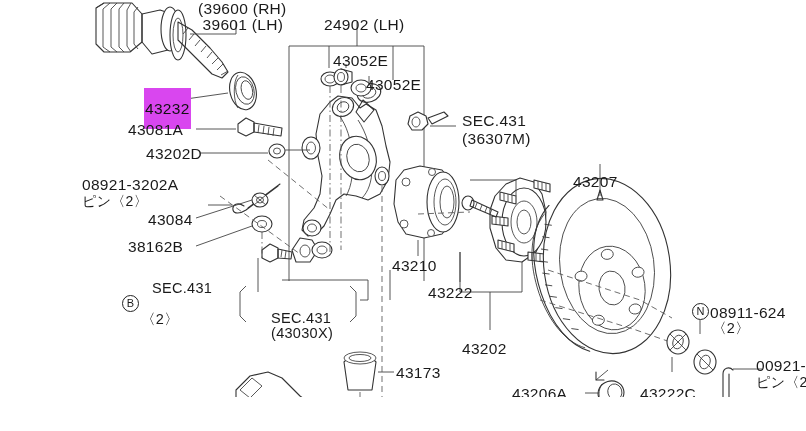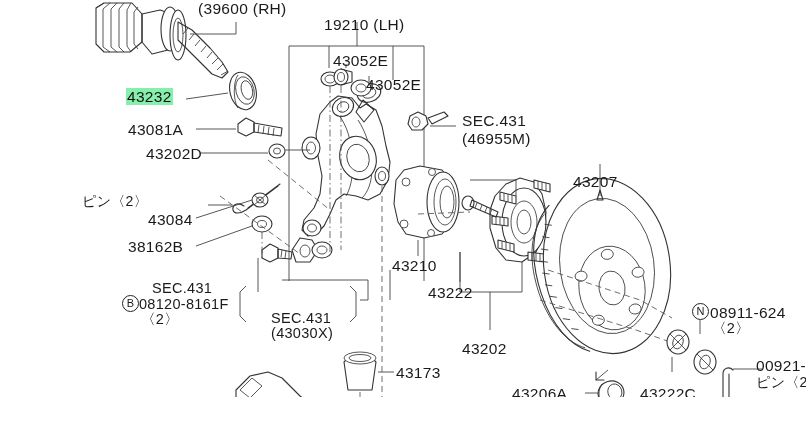--- a/index.html
+++ b/index.html
@@ -29,23 +29,24 @@
     letter-spacing: 0.3px;
     color: #1a1a1a;
     white-space: pre;
     line-height: 17px;
   }
   .lbl.jp {
     font-family: Liberation Sans, sans-serif;
     font-size: 14px;
   }
   .lbl.hl {
-    background: #86efac;
-    padding: 0 1px;
+    background: #d946ef;
+    padding: 12px 1px;
     color: #111111;
+    margin-left: 18px;
   }
   .lbl.small {
     font-size: 14.5px;
   }
   .circ {
     position: absolute;
     width: 15px;
     height: 15px;
     border: 1.2px solid #222;
     border-radius: 50%;
@@ -344,46 +345,47 @@
 
     <path class="sl" d="M460 252 L460 292 L522 292 L522 262"></path>
     <path class="sl" d="M490 292 L490 330"></path>
     <path class="sl" d="M460 282 L460 252"></path>
     <path class="sl" d="M516 196 L516 180 L470 180"></path>
 
     <path class="sl" d="M428 420 L428 412"></path>
   </svg>
 
   <div class="lbl" style="left:198px; top:0px;">(39600 (RH)</div>
-
-  <div class="lbl" style="left:324px; top:16px;">19210 (LH)</div>
+  <div class="lbl" style="left:198px; top:16px;"> 39601 (LH)</div>
+
+  <div class="lbl" style="left:324px; top:16px;">24902 (LH)</div>
 
   <div class="lbl" style="left:333px; top:52px;">43052E</div>
   <div class="lbl" style="left:366px; top:76px;">43052E</div>
 
   <div class="lbl hl" style="left:126px; top:88px;">43232</div>
 
   <div class="lbl" style="left:128px; top:121px;">43081A</div>
   <div class="lbl" style="left:134px; top:145px;margin-left:12px;">43202D</div>
 
+  <div class="lbl" style="left:82px; top:176px;">08921-3202A</div>
   <div class="lbl jp" style="left:82px; top:193px;">ピン〈2〉</div>
 
   <div class="lbl" style="left:148px; top:211px;">43084</div>
   <div class="lbl" style="left:128px; top:238px;">38162B</div>
 
   <div class="lbl small" style="left:152px; top:280px;">SEC.431</div>
   <div class="circ" style="left:122px; top:295px;">B</div>
-  <div class="lbl small" style="left:139px; top:296px;">08120-8161F</div>
   <div class="lbl small" style="left:141px; top:311px;">〈2〉</div>
 
   <div class="lbl small" style="left:271px; top:310px;">SEC.431</div>
   <div class="lbl small" style="left:271px; top:325px;">(43030X)</div>
 
   <div class="lbl" style="left:462px; top:112px;">SEC.431</div>
-  <div class="lbl" style="left:462px; top:130px;">(46955M)</div>
+  <div class="lbl" style="left:462px; top:130px;">(36307M)</div>
 
   <div class="lbl" style="left:392px; top:257px;">43210</div>
   <div class="lbl" style="left:428px; top:284px;">43222</div>
   <div class="lbl" style="left:462px; top:340px;">43202</div>
 
   <div class="lbl" style="left:573px; top:173px;">43207</div>
 
   <div class="lbl" style="left:396px; top:364px;">43173</div>
 
   <div class="lbl" style="left:512px; top:385px;">43206A</div>

